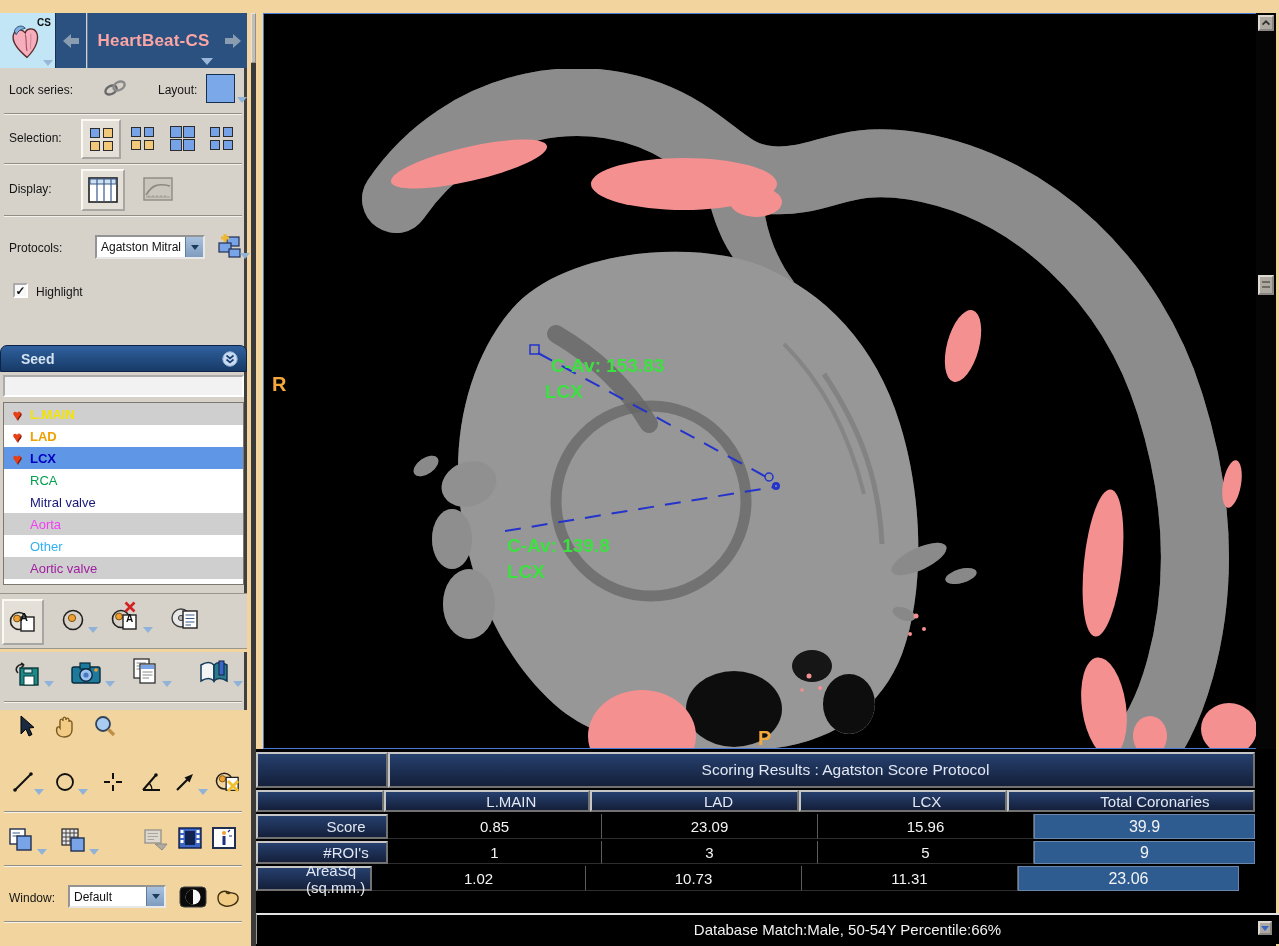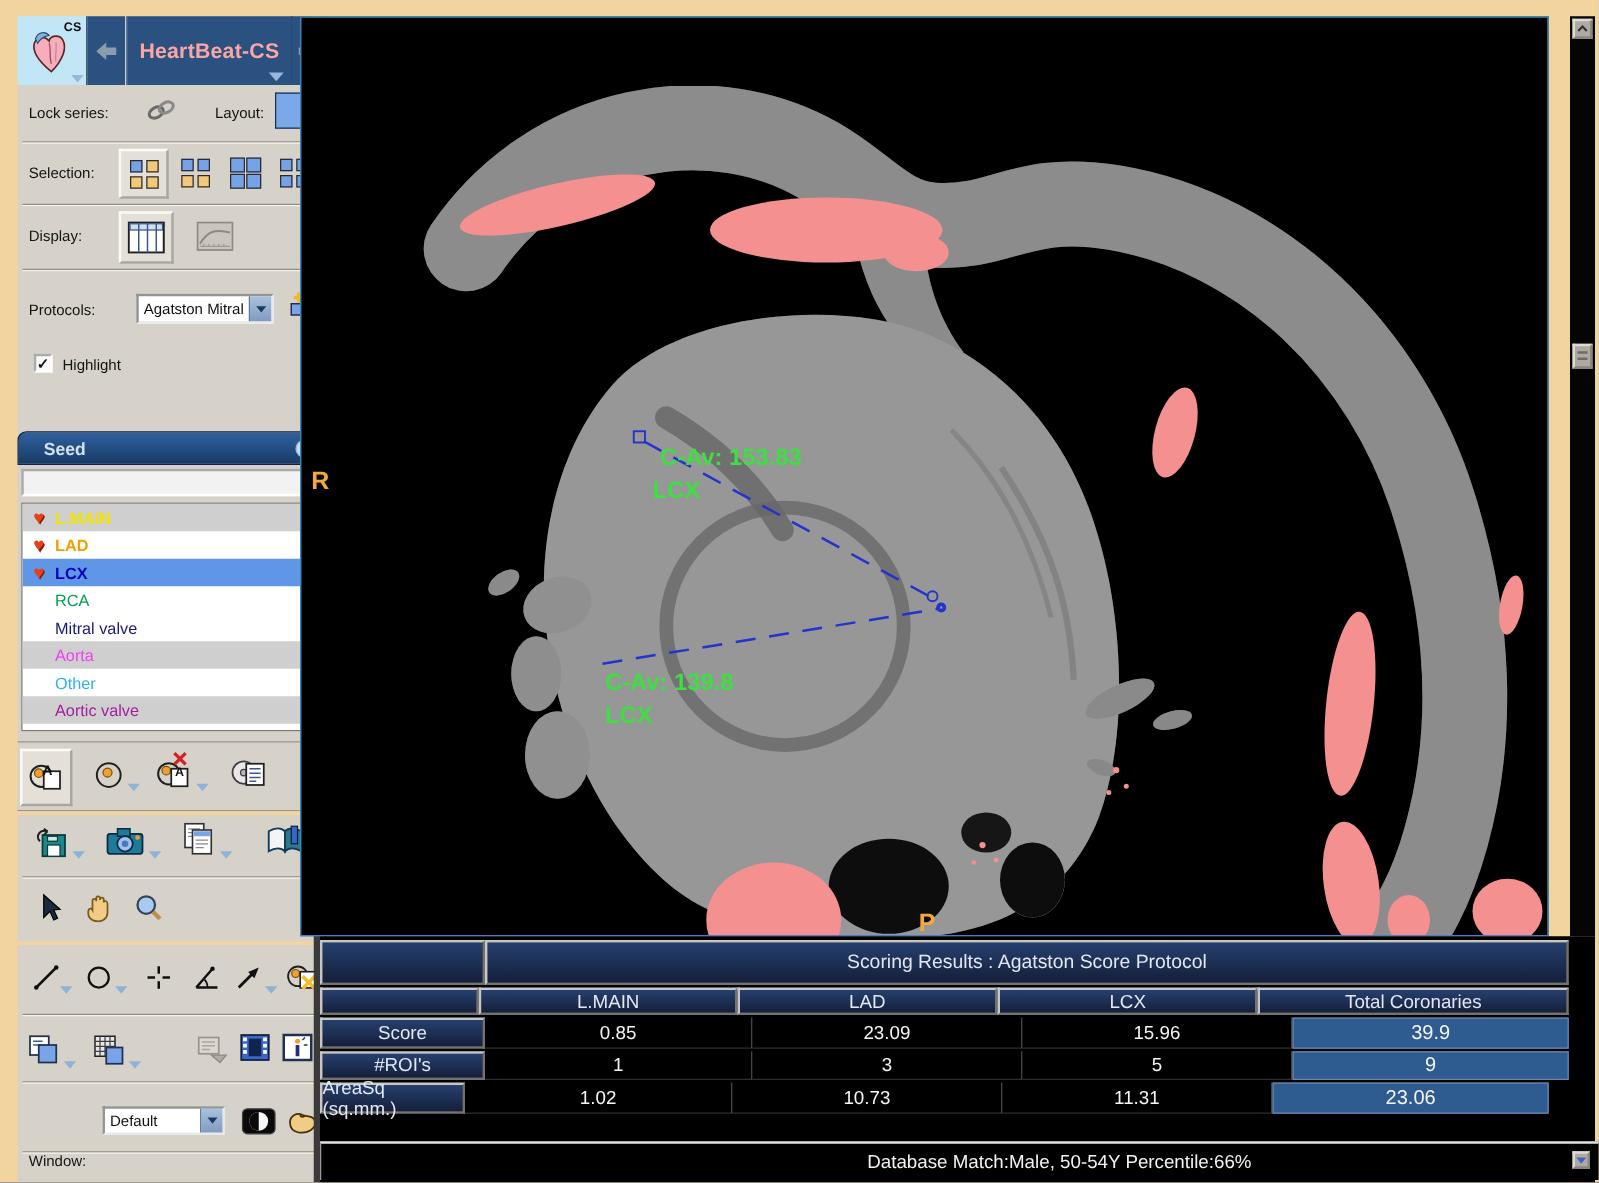--- a/index.html
+++ b/index.html
@@ -1,21 +1,21 @@
 <!DOCTYPE html>
 <html><head>
 <meta charset="utf-8">
 <style>
   html,body{margin:0;padding:0;}
   body{font-family:"Liberation Sans",sans-serif;}
   #app{position:relative;width:1279px;height:946px;background:#f2d49e;overflow:hidden;}
   .abs{position:absolute;}
   .lbl{font-size:12px;color:#141414;}
   
-  #sidebar{left:14px;top:13px;width:247px;height:933px;background:#d6d2ca;border-right:1px solid #404040;box-sizing:border-box;}
+  #sidebar{left:0;top:13px;width:247px;height:697px;background:#d6d2ca;border-right:3px solid #404040;box-sizing:border-box;}
   .etch{left:4px;width:238px;height:0;border-top:1px solid #928e84;border-bottom:1px solid #f4f2ec;}
   .tanline{left:0;width:247px;height:3px;background:#f2d49e;}
   
   .hdr-btn{background:#2b5180;display:flex;align-items:center;justify-content:center;}
   #logo-btn{left:0;top:0;width:55px;height:55px;background:#c3e6f6;border-right:1px solid #1a3050;}
   #nav-left{left:56px;top:0;width:30px;height:55px;}
   #title-btn{left:87px;top:0;width:131px;height:55px;border-left:1px solid #5a7ba0;border-right:1px solid #16304e;}
   #nav-right{left:219px;top:0;width:28px;height:55px;}
   .app-title{color:#fca5a5;font-size:17px;font-weight:bold;letter-spacing:.2px;}
   .logo-cs{position:absolute;right:4px;top:4px;font-size:10px;font-weight:bold;color:#101010;}
@@ -41,27 +41,27 @@
   .seed-row.alt{background:#cfcfcf;}
   .seed-row .hcell{width:26px;text-align:center;}
   .heart{color:#e84018;font-size:15px;text-shadow:1px 1px 0 #801808;}
   .seed-row .nm{font-weight:bold;}
   .seed-row.plain .nm{font-weight:normal;}
   
   .tool{display:flex;align-items:center;justify-content:center;}
   svg.ic{display:block;}
   .ddm{position:absolute;width:0;height:0;border-left:5px solid transparent;border-right:5px solid transparent;border-top:6px solid #8fb2d9;}
   
-  #viewport{left:240px;top:13px;width:999px;height:736px;background:#15803d;border:1px solid #4a7ad4;box-sizing:border-box;overflow:hidden;}
+  #viewport{left:263px;top:13px;width:999px;height:736px;background:#ef4444;border:1px solid #4a7ad4;box-sizing:border-box;overflow:hidden;}
   #rscroll{left:1256px;top:13px;width:20px;height:736px;background:#050505;}
   .scroll-el{background:#aeaaa2;border:2px outset #dedad2;box-sizing:border-box;}
   
   #resultzone{left:256px;top:749px;width:1020px;height:197px;background:#000;}
   .trow{display:flex;margin-bottom:2px;}
-  .tnavy{background:linear-gradient(#26406e,#141f3a);border:2px outset #c6c6c6;box-sizing:border-box;color:#e2e7f2;display:flex;align-items:center;justify-content:center;font-size:15px;}
+  .tnavy{background:linear-gradient(#26406e,#141f3a);border:2px outset #c6c6c6;box-sizing:border-box;color:#e2e7f2;display:flex;align-items:center;justify-content:center;font-size:15px;padding-left:48px;}
   .tdata{background:#000;color:#f4f4f4;border-right:1px solid #5c5c5c;border-bottom:1px solid #2e2e2e;box-sizing:border-box;display:flex;align-items:center;justify-content:center;font-size:15px;}
   .tdata.total{font-size:16px;border:1px solid #6a86aa;}
   #statusbar{position:absolute;left:0;top:164px;width:1183px;height:31px;background:#000;border-top:2px solid #e2e2e2;border-left:1px solid #9a9a9a;border-right:1px solid #9a9a9a;box-sizing:border-box;display:flex;align-items:center;justify-content:center;color:#f2f2f2;font-size:15px;}
 </style>
 </head>
 <body>
 
 <div id="app">
 
   <svg width="0" height="0" style="position:absolute">
@@ -495,21 +495,21 @@
           <use href="#sy-film"></use>
         </svg>
     </div>
     <div class="abs tool" style="left:210px;top:812px;width:28px;height:26px;">
       <svg class="ic" width="26" height="24">
           <use href="#sy-info"></use>
         </svg>
     </div>
     <div class="abs etch" style="top:852px;"></div>
 
-    <span class="abs lbl" style="left:9px;top:878px;margin-top:31px;">Window:</span>
+    <span class="abs lbl" style="left:9px;top:878px;">Window:</span>
     <div class="abs xp-select" style="left:68px;top:872px;width:98px;height:23px;">
       <span class="val">Default</span>
       <span class="btn">
           <span class="dd"></span>
         </span>
     </div>
     <div class="abs tool" style="left:178px;top:872px;width:30px;height:24px;">
       <svg class="ic" width="28" height="22">
           <use href="#sy-contrast"></use>
         </svg>

